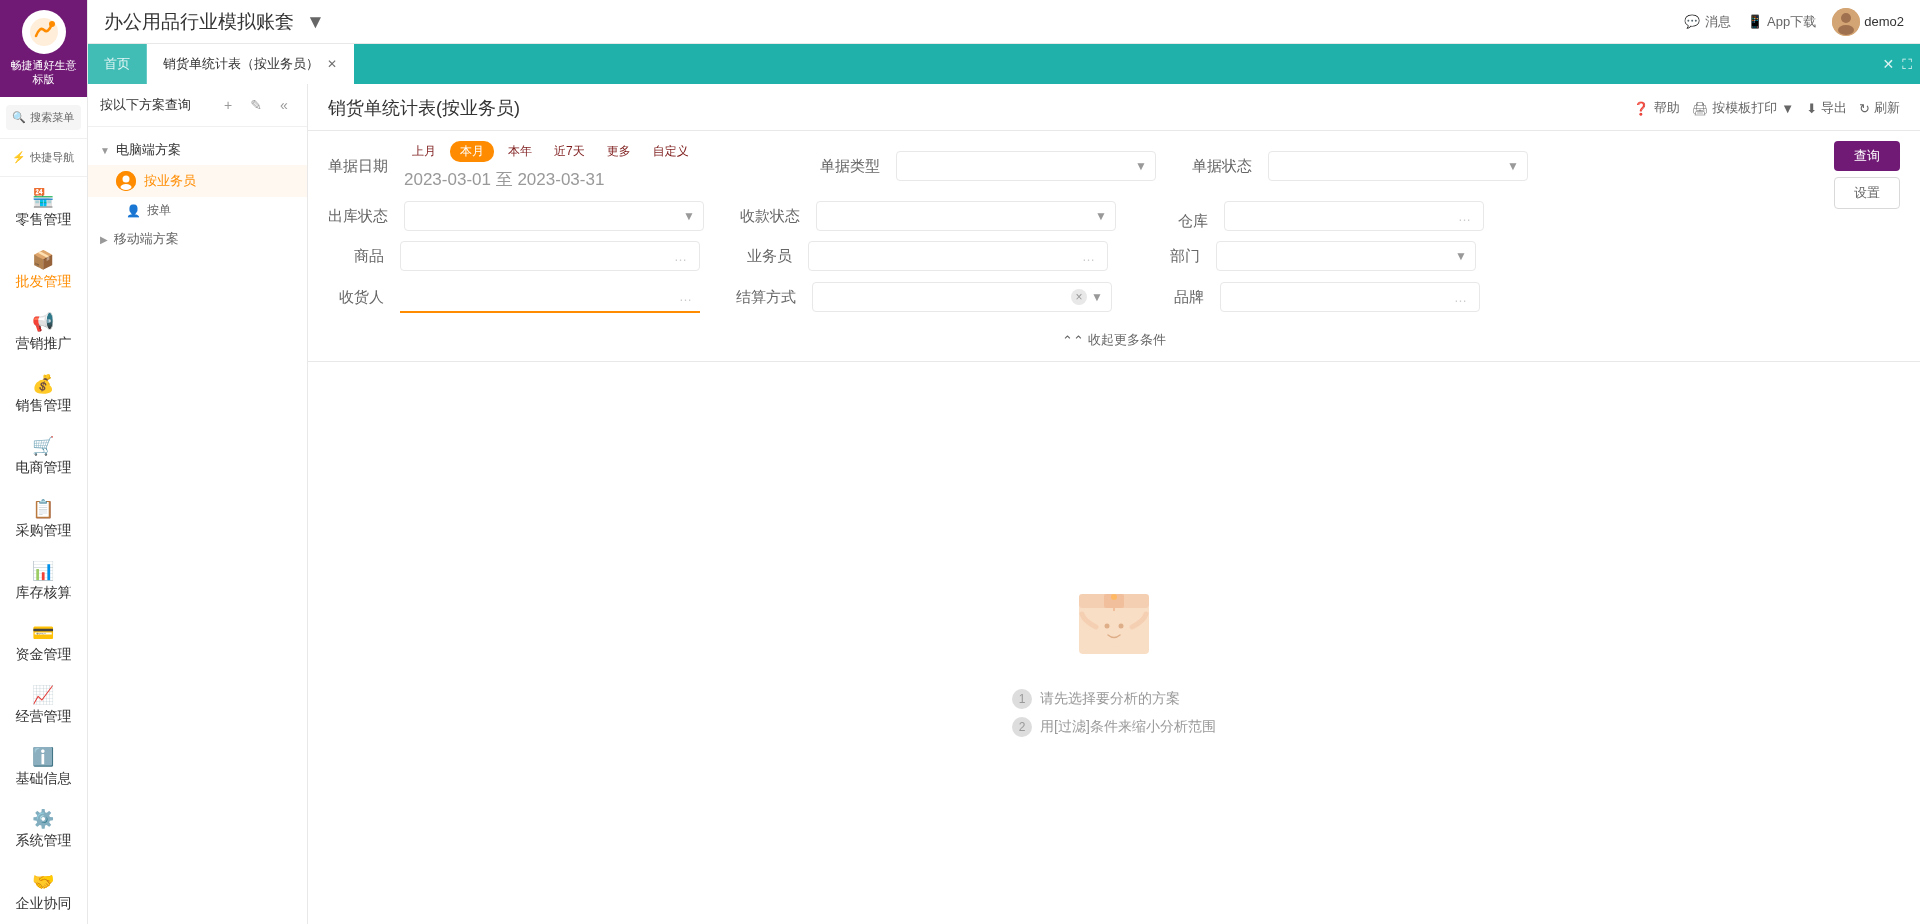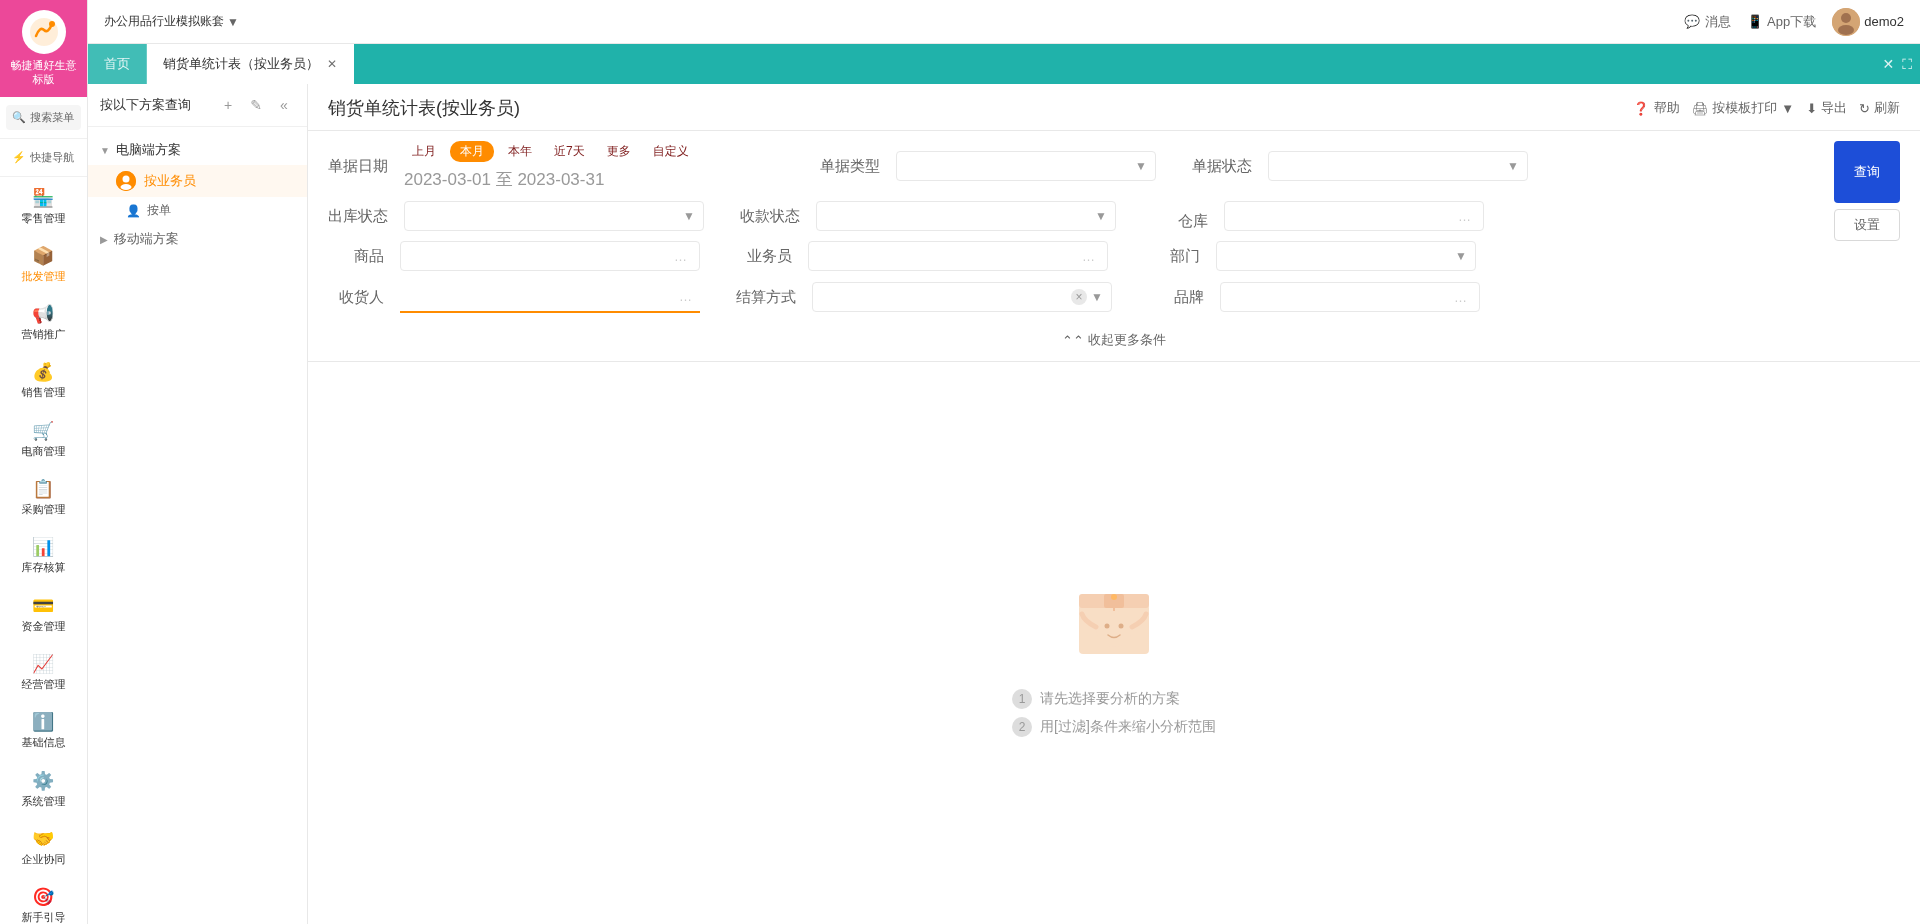--- a/index.html
+++ b/index.html
@@ -1,40 +1,40 @@
 <!DOCTYPE html>
 <html><head>
   <meta charset="utf-8">
   <style>
     * { box-sizing: border-box; margin: 0; padding: 0; }
     body { font-family: 'Microsoft YaHei', Arial, sans-serif; font-size: 13px; background: #f5f5f5; display: flex; height: 924px; overflow: hidden; }
 
     
     .sidebar { width: 88px; background: #fff; display: flex; flex-direction: column; align-items: center; border-right: 1px solid #e8e8e8; flex-shrink: 0; }
-    .sidebar-logo { width: 100%; background: #ec4899; padding: 10px 6px; display: flex; flex-direction: column; align-items: center; }
+    .sidebar-logo { width: 100%; background: #701a75; padding: 10px 6px; display: flex; flex-direction: column; align-items: center; }
     .logo-icon { width: 44px; height: 44px; background: #fff; border-radius: 50%; display: flex; align-items: center; justify-content: center; margin-bottom: 4px; }
     .logo-icon svg { width: 32px; height: 32px; }
     .logo-text { color: #fff; font-size: 11px; text-align: center; line-height: 1.3; }
     .sidebar-search { width: 100%; padding: 8px 6px; border-bottom: 1px solid #f0f0f0; }
     .sidebar-search-btn { width: 100%; background: #f5f5f5; border: none; border-radius: 4px; padding: 5px 4px; font-size: 11px; color: #666; cursor: pointer; display: flex; align-items: center; gap: 4px; justify-content: center; }
     .sidebar-nav { width: 100%; padding: 6px 0; border-bottom: 1px solid #f0f0f0; }
     .sidebar-nav-btn { width: 100%; padding: 5px 4px; background: none; border: none; font-size: 11px; color: #666; cursor: pointer; display: flex; align-items: center; gap: 4px; justify-content: center; }
     .sidebar-menu { flex: 1; overflow-y: auto; width: 100%; }
     .sidebar-menu::-webkit-scrollbar { width: 3px; }
     .menu-item { width: 100%; padding: 10px 6px; display: flex; flex-direction: column; align-items: center; cursor: pointer; font-size: 12px; color: #333; border: none; background: none; }
     .menu-item.active { color: #ff8c00; }
     .menu-item-icon { font-size: 18px; margin-bottom: 2px; }
-    .menu-item-label { font-size: 11px; text-align: center; line-height: 1.3; }
+    .menu-item-label { font-size: 14px; text-align: center; line-height: 1.3; font-family: Liberation Mono, monospace; }
 
     
     .main { flex: 1; display: flex; flex-direction: column; overflow: hidden; }
 
     
     .topbar { height: 44px; background: #fff; border-bottom: 1px solid #e8e8e8; display: flex; align-items: center; padding: 0 16px; justify-content: space-between; }
-    .topbar-left { display: flex; align-items: center; gap: 3px; font-size: 12px; color: #333; }
+    .topbar-left { display: flex; align-items: center; gap: 12px; font-size: 19px; color: #333; }
     .topbar-dropdown { display: flex; align-items: center; gap: 4px; cursor: pointer; color: #666; }
     .topbar-right { display: flex; align-items: center; gap: 16px; }
     .topbar-btn { display: flex; align-items: center; gap: 4px; font-size: 13px; color: #666; cursor: pointer; background: none; border: none; }
     .topbar-avatar { width: 28px; height: 28px; border-radius: 50%; background: #d4a574; display: flex; align-items: center; justify-content: center; overflow: hidden; }
     .user-name { font-size: 13px; color: #333; }
 
     
     .tabbar { height: 40px; background: #20b2aa; display: flex; align-items: center; padding: 0; }
     .tab { height: 40px; padding: 0 16px; display: flex; align-items: center; gap: 8px; cursor: pointer; font-size: 13px; color: rgba(255,255,255,0.85); border-right: 1px solid rgba(255,255,255,0.2); }
     .tab.home { background: rgba(255,255,255,0.15); }
@@ -78,21 +78,21 @@
     .date-btn { padding: 2px 8px; font-size: 12px; color: #7f1d1d; cursor: pointer; border: none; background: none; border-radius: 2px; }
     .date-btn.active { background: #ff8c00; color: #fff; border-radius: 10px; padding: 2px 10px; }
     .date-range { font-size: 17px; color: #999; }
     .filter-input { flex: 1; height: 30px; border: none; border-bottom: 2px solid #ff8c00; padding: 0 4px; font-size: 13px; color: #333; background: transparent; outline: none; }
     .filter-dots { color: #ccc; cursor: pointer; padding: 0 4px; }
     .filter-wrapper { border: 1px solid #e8e8e8; border-radius: 4px; height: 30px; flex: 1; display: flex; align-items: center; padding: 0 8px; justify-content: space-between; }
     .filter-wrapper.with-x { }
     .filter-x { color: #999; cursor: pointer; font-size: 12px; background: #e8e8e8; border-radius: 50%; width: 16px; height: 16px; display: flex; align-items: center; justify-content: center; }
     .filter-chevron { color: #999; font-size: 12px; }
     .collapse-btn { display: flex; align-items: center; gap: 4px; color: #666; font-size: 13px; cursor: pointer; padding: 4px 0; justify-content: center; }
-    .btn-primary { background: #1d4ed8; color: #fff; border: none; border-radius: 4px; padding: 22px 20px; font-size: 13px; cursor: pointer; }
+    .btn-primary { background: #701a75; color: #fff; border: none; border-radius: 4px; padding: 6px 20px; font-size: 13px; cursor: pointer; }
     .btn-default { background: #fff; color: #666; border: 1px solid #d9d9d9; border-radius: 4px; padding: 6px 16px; font-size: 13px; cursor: pointer; }
 
     
     .empty-state { flex: 1; display: flex; flex-direction: column; align-items: center; justify-content: center; background: #fff; margin: 0; }
     .empty-icon { width: 120px; height: 120px; margin-bottom: 20px; }
     .empty-tips { display: flex; flex-direction: column; gap: 8px; }
     .empty-tip { display: flex; align-items: center; gap: 8px; font-size: 14px; color: #999; }
     .tip-num { width: 20px; height: 20px; border-radius: 50%; background: #ddd; color: #999; display: flex; align-items: center; justify-content: center; font-size: 12px; flex-shrink: 0; }
 
     .filter-section { background: #fff; }

